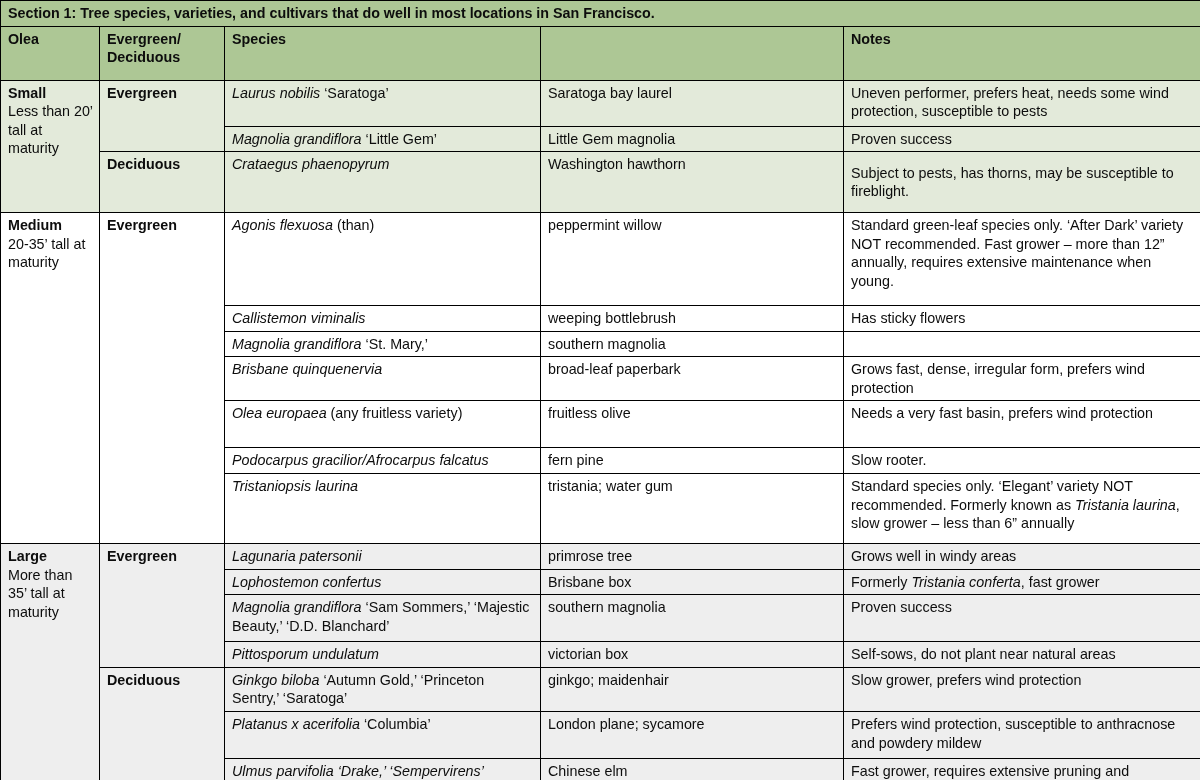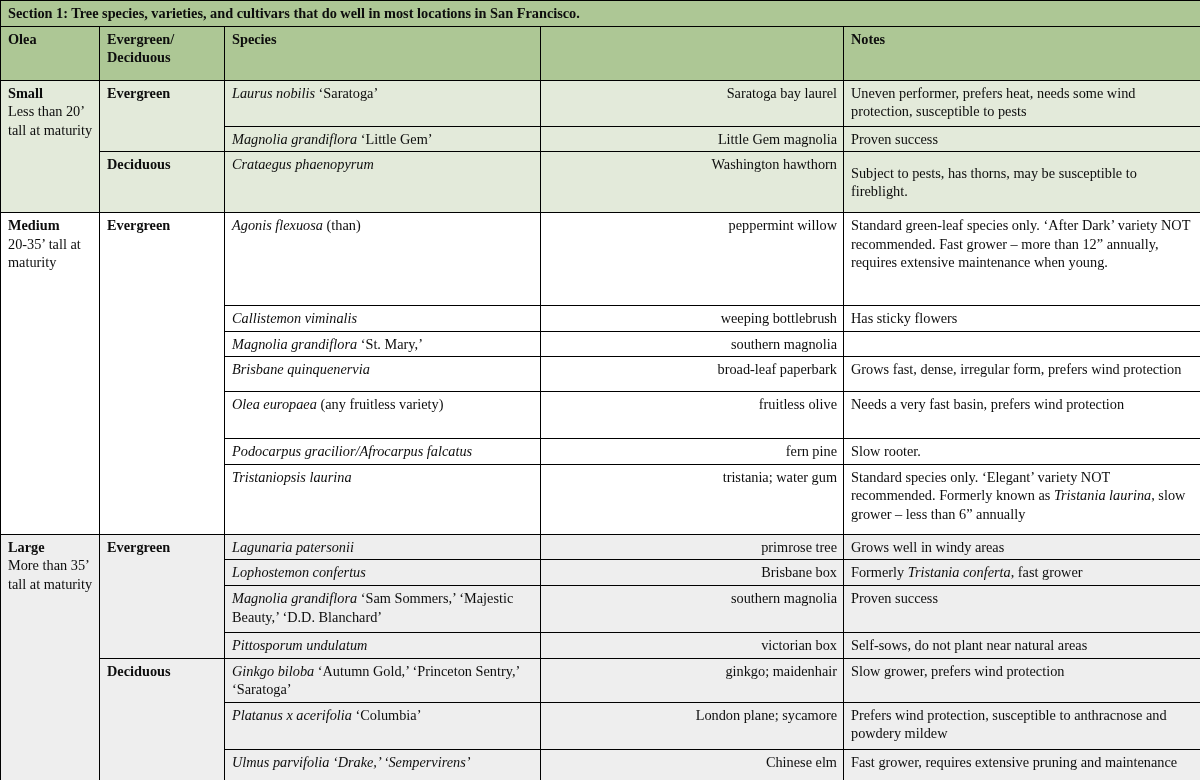--- a/index.html
+++ b/index.html
@@ -2,21 +2,21 @@
 <html><head>
 <meta charset="utf-8">
 <style>
   html,body{margin:0;padding:0;}
   body{
     width:1200px;height:780px;
     background:#ffffff;
     font-family:"Liberation Sans", sans-serif;
     overflow:hidden;
   }
-  #root{width:1006px;height:780px;position:relative;font-family:Liberation Serif, serif;}
+  #root{width:1006px;height:780px;position:relative;}
 
   table.tree{
     border-collapse:collapse;
     table-layout:fixed;
     width:1200px;
     border:0;
   }
   table.tree td{
     border:1px solid #000000;
     vertical-align:top;
@@ -58,21 +58,21 @@
   tr.sec-medium td{background:#ffffff;}
   tr.sec-large  td{background:#eeeeee;}
 
   
   td.grp-size{font-size:14.3px;padding-top:4px;}
   td.grp-size b{font-weight:bold;display:block;}
   td.grp-type{font-weight:bold;font-size:14.3px;padding-top:4px;}
 
   td.species{font-style:italic;}
   td.species .rm{font-style:normal;}
-  td.common{font-style:normal;text-align:right;}
+  td.common{font-style:normal;}
   td.notes{font-style:normal;}
   td.notes i{font-style:italic;}
 
   
   td.notes.vmid{vertical-align:middle;}
 </style>
 </head>
 <body>
 
 <div id="root">

